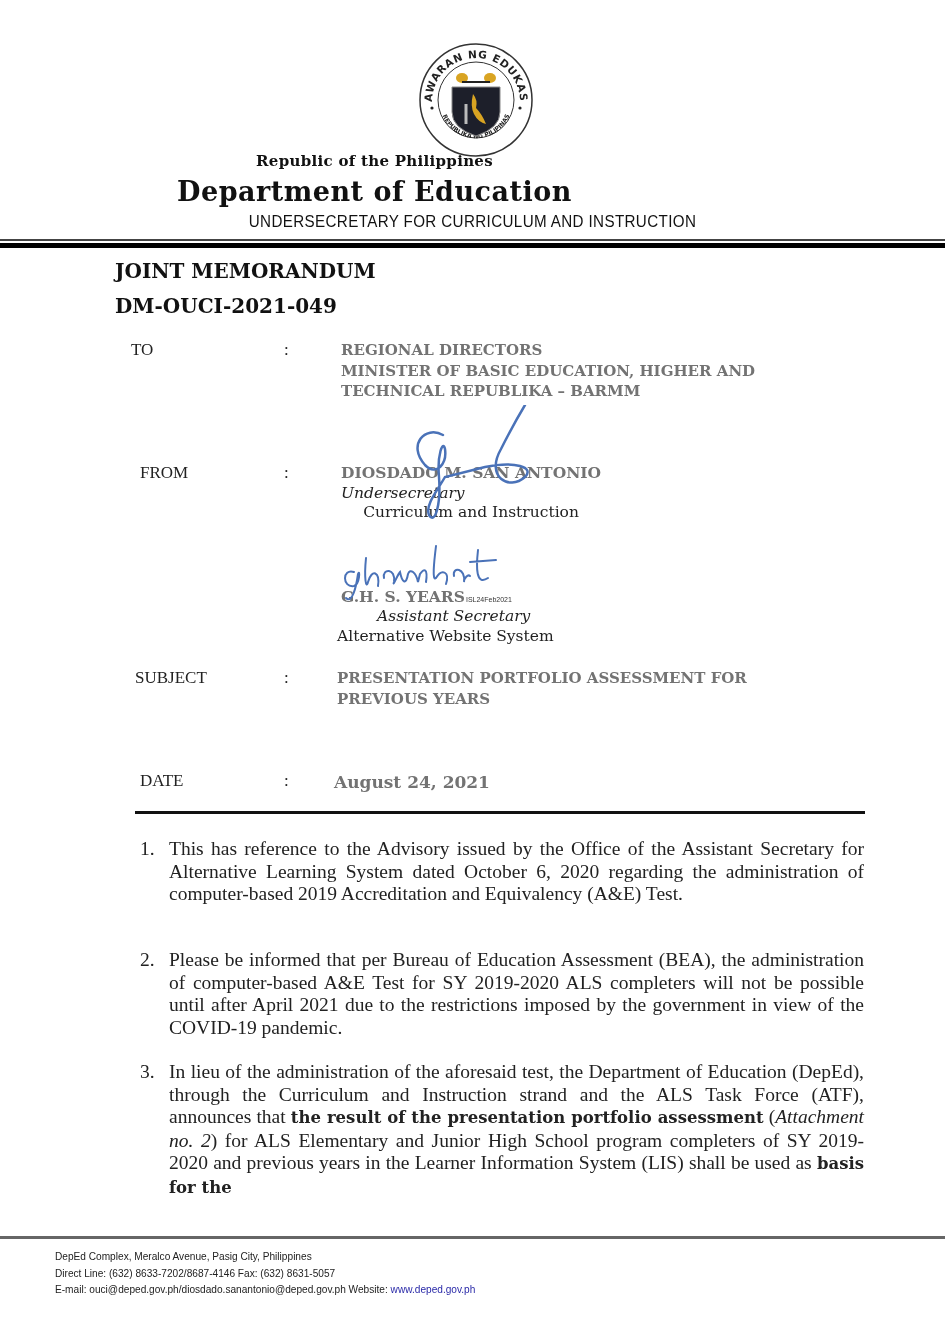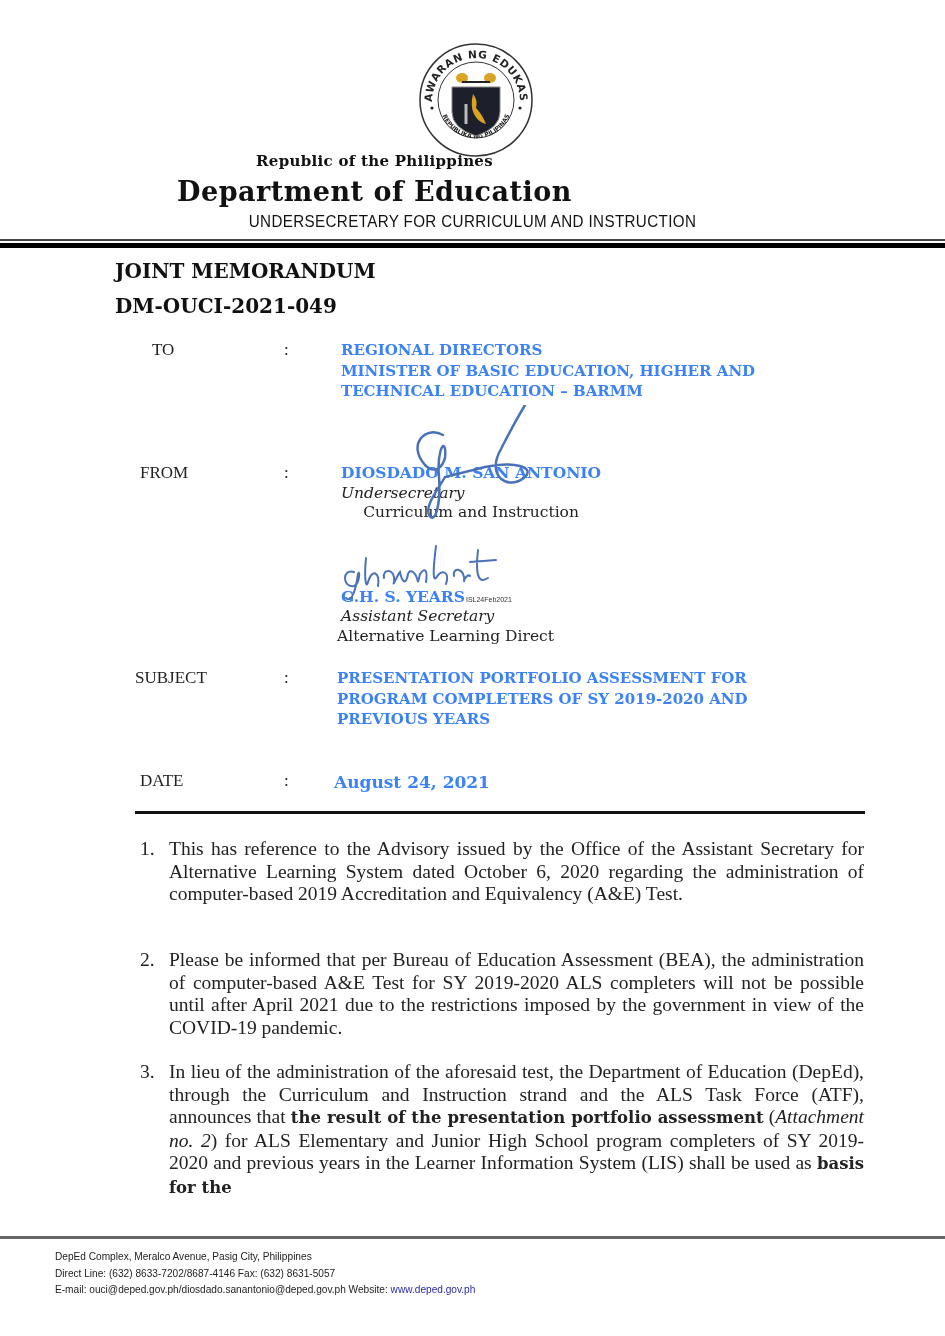--- a/index.html
+++ b/index.html
@@ -15,21 +15,21 @@
   #dept { top: 176px; font-size: 27px; letter-spacing: 0.5px; }
   #undersec { top: 212px; width: 945px; left: 0; text-align: center; font-family: "Liberation Sans", sans-serif; font-size: 16.5px; letter-spacing: 0.4px; transform: scaleX(0.92); transform-origin: center; color:#111; }
 
   .rule-thin { left: 0; width: 945px; height: 2px; background: #444; }
   .rule-thick { left: 0; width: 945px; height: 5px; background: #000; }
 
   .memo-head { left: 115px; font-family: "DejaVu Serif", serif; font-weight: bold; font-size: 20px; color: #111; }
 
   .label { font-family: "Liberation Serif", serif; font-size: 17px; color: #222; }
   .colon { font-family: "Liberation Serif", serif; font-size: 17px; color: #222; }
-  .val-bold { font-family: "DejaVu Serif", serif; font-weight: bold; font-size: 15px; line-height: 20.5px; color: #3b82f6; }
+  .val-bold { font-family: "DejaVu Serif", serif; font-weight: bold; font-size: 15px; line-height: 20.5px; color: #737373; }
   .val-ital { font-family: "DejaVu Serif", serif; font-style: italic; font-size: 15.5px; color: #222; }
   .val-plain { font-family: "DejaVu Serif", serif; font-size: 15.5px; color: #222; text-align: center; }
 
   .para { left: 140px; width: 724px; font-family: "Liberation Serif", serif; font-size: 19.5px; line-height: 22.5px; color: #222; }
   .para .num { position: absolute; left: 0; top: 0; }
   .para .txt { margin-left: 29px; text-align: justify; }
   .para b { font-family: "DejaVu Serif", serif; font-size: 16.5px; }
 
   .footer { left: 55px; font-family: "Liberation Sans", sans-serif; font-size: 11px; line-height: 16.5px; color: #222; transform: scaleX(0.92); transform-origin: left; }
   .footer .link { color: #2a2aa8; }
@@ -68,57 +68,56 @@
 <div id="republic" class="abs gothic">Republic of the Philippines</div>
 <div id="dept" class="abs gothic">Department of Education</div>
 <div id="undersec" class="abs">UNDERSECRETARY FOR CURRICULUM AND INSTRUCTION</div>
 
 <div class="abs rule-thin" style="top:239px;"></div>
 <div class="abs rule-thick" style="top:243px;"></div>
 
 <div class="abs memo-head" style="top:259px;">JOINT MEMORANDUM</div>
 <div class="abs memo-head" style="top:282px;margin-top:12px;">DM-OUCI-2021-049</div>
 
-<div class="abs label" style="left:152px; top:340px;">TO</div>
+<div class="abs label" style="left:131px; top:340px;">TO</div>
 <div class="abs colon" style="left:284px; top:340px;">:</div>
 <div class="abs" style="left:341px; top:340px;">
   <div class="val-bold">REGIONAL DIRECTORS</div>
   <div class="val-bold">MINISTER OF BASIC EDUCATION, HIGHER AND</div>
-  <div class="val-bold">TECHNICAL EDUCATION – BARMM</div>
+  <div class="val-bold">TECHNICAL REPUBLIKA – BARMM</div>
 </div>
 
 <div class="abs label" style="left:140px; top:463px;">FROM</div>
 <div class="abs colon" style="left:284px; top:463px;">:</div>
 <div class="abs" style="left:341px; top:463px;">
   <div class="val-bold" style="font-size:15.5px;">DIOSDADO M. SAN ANTONIO</div>
   <div class="val-ital" style="margin-top:0px;">Undersecretary</div>
   <div class="val-plain" style="margin-top:1px;">Curriculum and Instruction</div>
 </div>
 
 <svg class="abs sig" style="left:385px; top:405px;" width="180" height="130" viewBox="0 0 180 130">
   <path d="M58 30 C 40 20, 22 40, 40 60 C 52 72, 62 58, 60 44 C 58 34, 52 50, 54 72 C 56 100, 50 120, 44 110 C 40 100, 52 86, 60 72 L 100 62 C 130 56, 150 62, 140 72 C 124 86, 100 72, 116 44 C 124 28, 134 10, 140 0" fill="none" stroke="#4a72b8" stroke-width="2.5" stroke-linecap="round"></path>
 </svg>
 
 <div class="abs" style="left:341px; top:587px;">
   <div style="white-space:nowrap;">
     <span class="val-bold" style="font-size:15.5px;">G.H. S. YEARS</span><span class="sans" style="font-size:7px; color:#333; margin-left:1px;">ISL24Feb2021</span>
   </div>
-  <div class="val-ital" style="margin-top:-1px;">Assistant Secretary</div>
+  <div class="val-ital" style="margin-top:-1px;margin-left:36px;">Assistant Secretary</div>
 </div>
-<div class="abs val-plain" style="left:337px; top:627px;">Alternative Learning Direct</div>
+<div class="abs val-plain" style="left:337px; top:627px;">Alternative Website System</div>
 
 <svg class="abs sig" style="left:336px; top:538px;" width="170" height="70" viewBox="0 0 170 70">
   <path d="M18 34 C 6 30, 6 50, 18 48 C 24 46, 24 30, 22 36 C 20 50, 16 66, 10 60 M 30 20 C 28 40, 30 52, 32 44 C 36 30, 44 34, 42 48 M 48 40 C 46 30, 60 30, 58 44 C 56 50, 62 36, 64 34 C 66 44, 70 48, 72 36 C 74 30, 80 34, 82 44 L 84 36 C 88 30, 92 30, 90 44 M 100 8 C 98 24, 96 44, 100 40 C 106 30, 114 34, 110 46 M 118 38 C 116 28, 130 30, 128 44 C 128 40, 132 36, 134 38 M 142 12 C 140 30, 140 48, 152 40 M 134 24 L 160 22" fill="none" stroke="#4a72b8" stroke-width="2" stroke-linecap="round"></path>
 </svg>
 
 <div class="abs label" style="left:135px; top:668px;">SUBJECT</div>
 <div class="abs colon" style="left:284px; top:668px;">:</div>
 <div class="abs" style="left:337px; top:668px;">
   <div class="val-bold">PRESENTATION PORTFOLIO ASSESSMENT FOR</div>
-  <div class="val-bold">PROGRAM COMPLETERS OF SY 2019-2020 AND</div>
   <div class="val-bold">PREVIOUS YEARS</div>
 </div>
 
 <div class="abs label" style="left:140px; top:771px;text-align:right;">DATE</div>
 <div class="abs colon" style="left:284px; top:771px;">:</div>
 <div class="abs val-bold" style="left:334px; top:772px; font-size:17px;">August 24, 2021</div>
 
 <div class="abs" style="left:135px; top:811px; width:730px; height:3px; background:#111;"></div>
 
 <div class="abs para" style="top:838px;">

